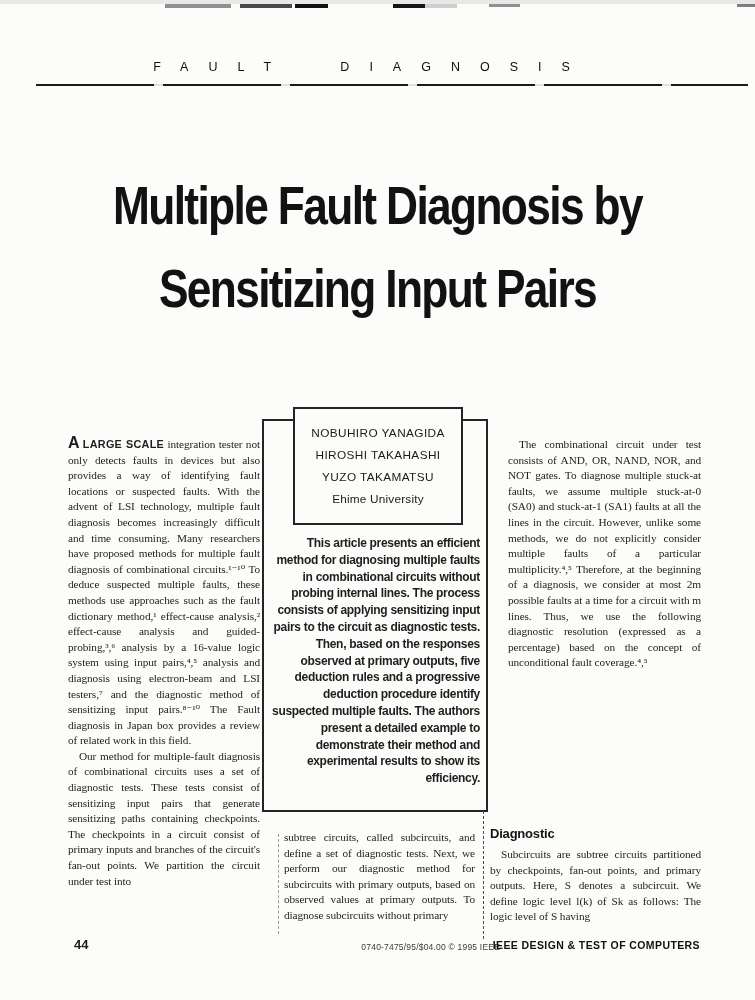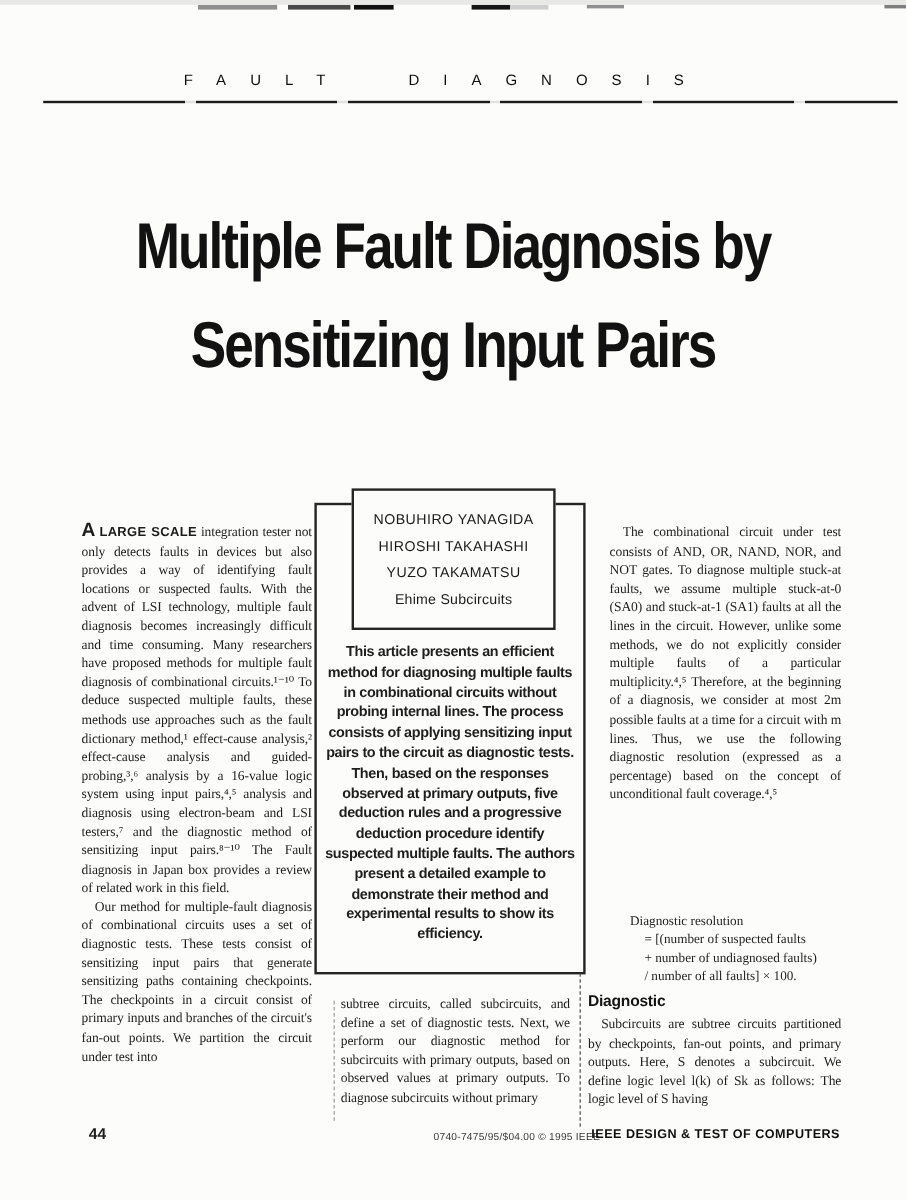--- a/index.html
+++ b/index.html
@@ -50,21 +50,21 @@
   
   .box-outer{left:262px;top:415px;width:226px;height:393px;border:2px solid #242424;box-sizing:border-box;}
   .box-author{
     left:293px;top:403px;width:170px;height:118px;border:2px solid #242424;
     background:var(--paper,#fcfcfa);box-sizing:border-box;
     display:flex;flex-direction:column;align-items:center;justify-content:center;gap:8px;
     font-family:"Liberation Sans","DejaVu Sans",sans-serif;font-size:11.8px;letter-spacing:.4px;color:#1a1a1a;
   }
   .affil{font-size:11.8px;letter-spacing:.2px;}
   .abstract{
-    left:270px;top:531px;width:210px;height:272px;overflow:hidden;text-align:center;
+    left:270px;top:531px;width:210px;height:272px;overflow:hidden;text-align:right;
     font-family:"Liberation Sans","DejaVu Sans",sans-serif;font-weight:700;
     font-size:12px;line-height:16.8px;letter-spacing:-.3px;color:#1e1e1e;
   }
   
   .formula{left:525px;top:757px;width:178px;font-size:11px;line-height:15.4px;text-align:left;}
   .f-ind{padding-left:12px;}
   
   .sec-head{
     left:490px;top:822px;font-family:"Liberation Sans","DejaVu Sans",sans-serif;
     font-weight:700;font-size:13px;letter-spacing:-.2px;color:#141414;
@@ -100,44 +100,38 @@
     <div>Multiple Fault Diagnosis by</div>
     <div>Sensitizing Input Pairs</div>
   </div>
 
   <div class="abs box-outer"></div>
 
   <div class="abs box-author">
     <div>NOBUHIRO YANAGIDA</div>
     <div>HIROSHI TAKAHASHI</div>
     <div>YUZO TAKAMATSU</div>
-    <div class="affil">Ehime Subcircuits</div>
+    <div class="affil">Ehime University</div>
   </div>
 
   <div class="abs abstract">This article presents an efficient method for diagnosing multiple faults in combinational circuits without probing internal lines. The process consists of applying sensitizing input pairs to the circuit as diagnostic tests. Then, based on the responses observed at primary outputs, five deduction rules and a progressive deduction procedure identify suspected multiple faults. The authors present a detailed example to demonstrate their method and experimental results to show its efficiency.</div>
 
   <div class="abs bodytext col-left">
     <p><span class="lead-a">A</span> <span class="lead-sc">LARGE SCALE</span><span> integration tester not only detects faults in devices but also provides a way of identifying fault locations or suspected faults. With the advent of LSI technology, multiple fault diagnosis becomes increasingly difficult and time consuming. Many researchers have proposed methods for multiple fault diagnosis of combinational circuits.¹⁻¹⁰ To deduce suspected multiple faults, these methods use approaches such as the fault dictionary method,¹ effect-cause analysis,² effect-cause analysis and guided-probing,³,⁶ analysis by a 16-value logic system using input pairs,⁴,⁵ analysis and diagnosis using electron-beam and LSI testers,⁷ and the diagnostic method of sensitizing input pairs.⁸⁻¹⁰ The Fault diagnosis in Japan box provides a review of related work in this field.</span></p>
     <p class="indent">Our method for multiple-fault diagnosis of combinational circuits uses a set of diagnostic tests. These tests consist of sensitizing input pairs that generate sensitizing paths containing checkpoints. The checkpoints in a circuit consist of primary inputs and branches of the circuit's fan-out points. We partition the circuit under test into</p>
   </div>
 
   <div class="abs bodytext col-mid">
     <p>subtree circuits, called subcircuits, and define a set of diagnostic tests. Next, we perform our diagnostic method for subcircuits with primary outputs, based on observed values at primary outputs. To diagnose subcircuits without primary</p>
   </div>
 
   <div class="abs bodytext col-right">
     <p class="indent">The combinational circuit under test consists of AND, OR, NAND, NOR, and NOT gates. To diagnose multiple stuck-at faults, we assume multiple stuck-at-0 (SA0) and stuck-at-1 (SA1) faults at all the lines in the circuit. However, unlike some methods, we do not explicitly consider multiple faults of a particular multiplicity.⁴,⁵ Therefore, at the beginning of a diagnosis, we consider at most 2m possible faults at a time for a circuit with m lines. Thus, we use the following diagnostic resolution (expressed as a percentage) based on the concept of unconditional fault coverage.⁴,⁵</p>
   </div>
 
-  <div class="abs formula">
-    <div>Diagnostic resolution</div>
-    <div class="f-ind">= [(number of suspected faults</div>
-    <div class="f-ind">+ number of undiagnosed faults)</div>
-    <div class="f-ind">/ number of all faults] × 100.</div>
-  </div>
 
   <div class="abs sec-head">Diagnostic</div>
   <div class="abs bodytext col-right-bottom">
     <p class="indent">Subcircuits are subtree circuits partitioned by checkpoints, fan-out points, and primary outputs. Here, S denotes a subcircuit. We define logic level l(k) of Sk as follows: The logic level of S having</p>
   </div>
 
   <div class="abs vdiv1"></div>
   <div class="abs vdiv2"></div>
 
   <div class="abs pageno">44</div>

